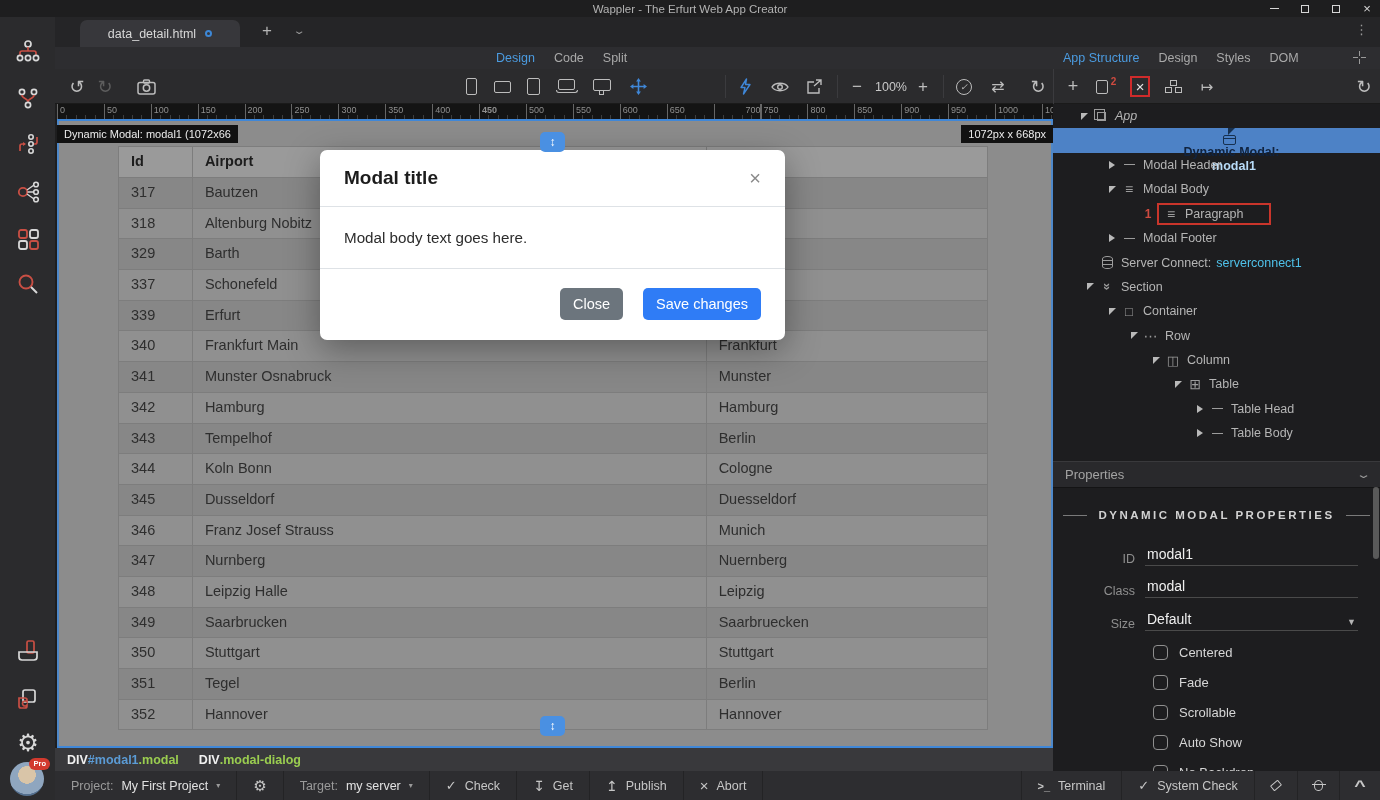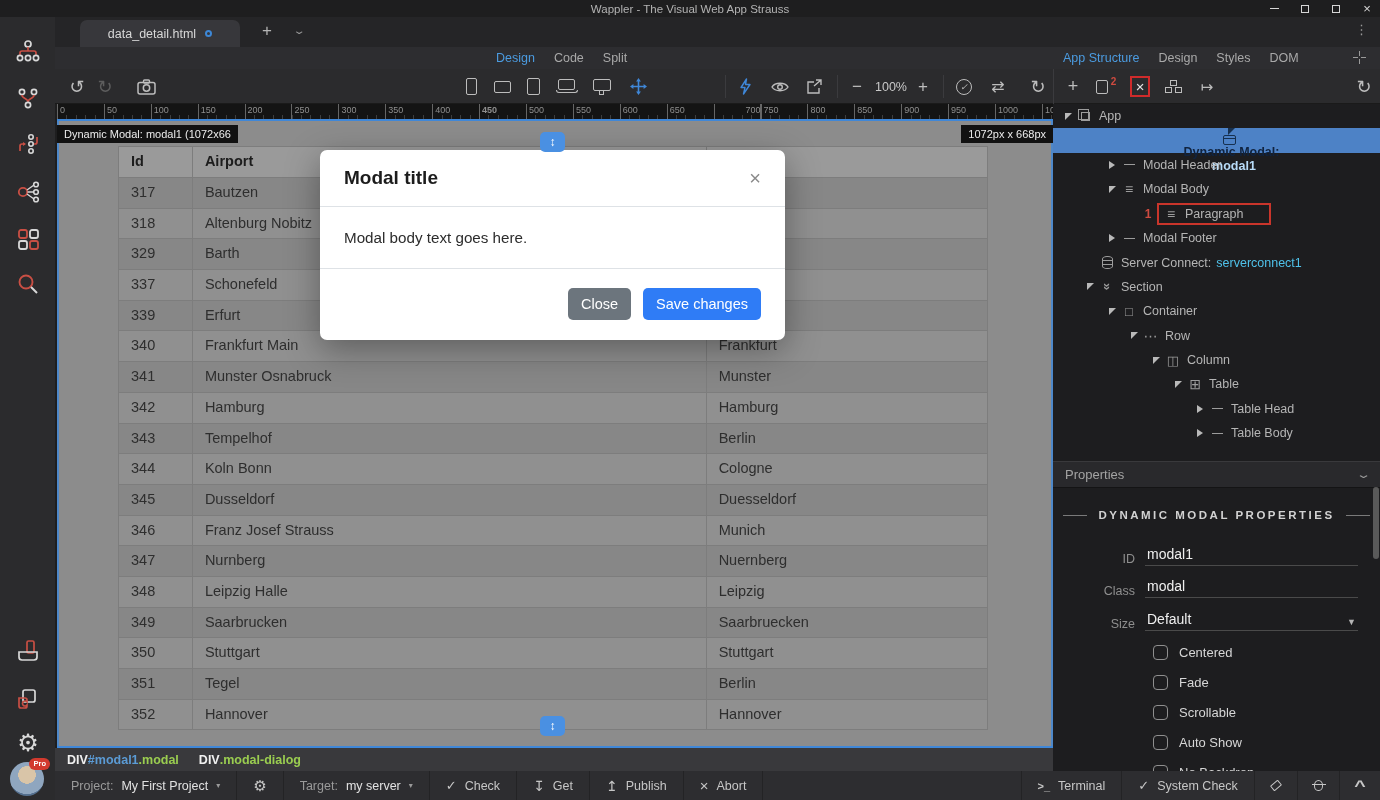--- a/index.html
+++ b/index.html
@@ -92,21 +92,21 @@
   .head .t-cell { color:#1d1d1d; }
   .c0 { width:74px; } .c1 { width:515px; } .c2 { width:281px; }
 
   
   .modal { position:absolute; left:263px; top:31px; width:465px; height:190px; background:#fff; border-radius:7px;
     box-shadow:0 10px 34px rgba(0,0,0,.35); z-index:20; display:flex; flex-direction:column; }
   .modal-hd { height:58px; display:flex; align-items:center; padding:0 24px; border-bottom:1px solid #dee2e6; }
   .modal-title { font-size:19px; font-weight:600; color:#1c1c1c; flex:1; }
   .modal-x { color:#8a8a8a; font-size:20px; line-height:1; }
   .modal-bd { flex:1; padding:22px 24px; font-size:15.2px; color:#2c2c2c; }
-  .modal-ft { height:74px; display:flex; align-items:center; justify-content:flex-end; gap:12px; padding:0 24px; border-top:1px solid #dee2e6; }
+  .modal-ft { height:74px; display:flex; align-items:center; justify-content:flex-end; gap:20px; padding:0 24px; border-top:1px solid #dee2e6; }
   .btn { border:none; border-radius:5px; height:32px; padding:0 13px; font-size:14.5px; color:#fff; font-family:inherit; }
   .btn-close { background:#6c757d; }
   .btn-save { background:#2f7cf6; }
 
   
   .rightpanel { position:absolute; left:1053px; top:104px; width:327px; height:667px; background:#1d1d1f; overflow:hidden; }
   .tree-row { height:24.4px; display:flex; align-items:center; font-size:12.5px; color:#b5b5b5; white-space:nowrap; }
   .tree-row.sel { background:#4d82c6; color:#10233f; font-weight:bold; }
   .tr-arrow { width:14px; display:flex; justify-content:center; }
   .arrow-open { width:0; height:0; border-top:7px solid #b9b9b9; border-right:7px solid transparent; }
@@ -178,21 +178,21 @@
   .si-terminal::before { content:">_"; font-weight:bold; font-size:11px; letter-spacing:0; }
   .si-chevron-up::before { content:"^"; font-size:14px; font-weight:bold; transform:scaleX(1.4); }
   .si-eraser i { display:block; width:10px; height:7px; border:1.5px solid #c6c6c6; border-radius:1px; transform:rotate(-40deg); }
   .si-bug i { display:block; width:9px; height:11px; border:1.5px solid #c6c6c6; border-radius:50% 50% 45% 45%; position:relative; }
   .si-bug i::before { content:""; position:absolute; left:-3px; top:3px; width:14px; border-top:1.2px solid #c6c6c6; }
 </style>
 </head>
 <body>
 
 <div class="titlebar">
-  <span>Wappler - The Visual Web App Strauss</span>
+  <span>Wappler - The Erfurt Web App Creator</span>
   <div class="win-controls">
     <span class="wc wc-min">
         <i></i>
       </span>
     <span class="wc wc-max">
         <i></i>
       </span>
     <span class="wc wc-fs">
         <i></i>
       </span>
@@ -525,21 +525,21 @@
   <div class="sel-side" style="left:0"></div>
   <div class="sel-side" style="right:0"></div>
   <div class="cv-label" style="left:0;top:6px">Dynamic Modal: modal1 (1072x66</div>
   <div class="cv-label" style="right:0;top:6px">1072px x 668px</div>
   <div class="drag-badge" style="left:483px;top:13px">↕</div>
   <div class="drag-badge" style="left:483px;top:597px">↕</div>
 </div>
 
 <div class="rightpanel">
   <div id="tree">
-      <div class="tree-row" style="padding-left: 8px;">
+      <div class="tree-row" style="padding-left: 24px; font-style: italic;">
         <span class="tr-arrow">
           <i class="arrow-open"></i>
         </span>
         <span class="ti ti-cube">
           <i></i>
         </span>
         <span>App</span>
       </div>
       <div class="tree-row sel" style="padding-left: 30px; flex-direction: column;">
         <span class="tr-arrow">

